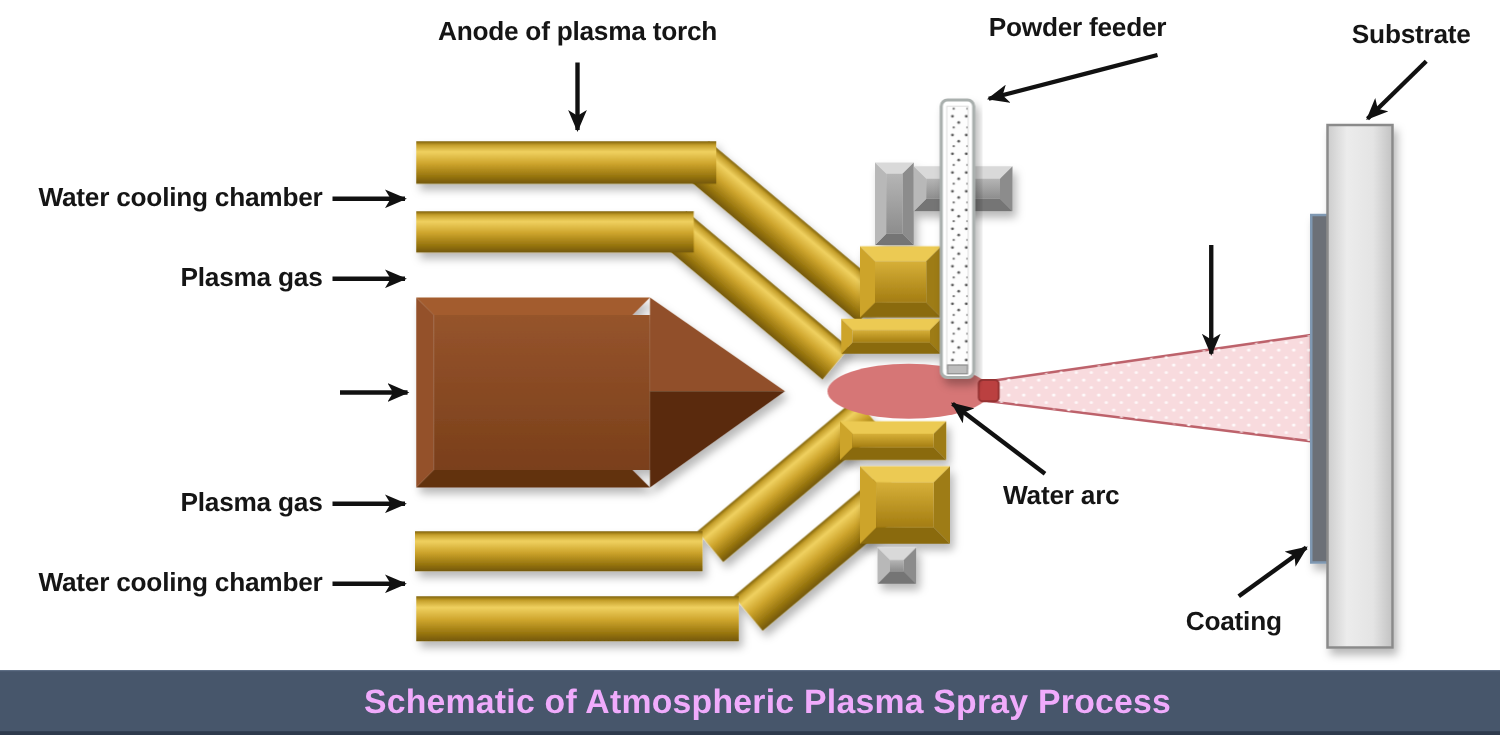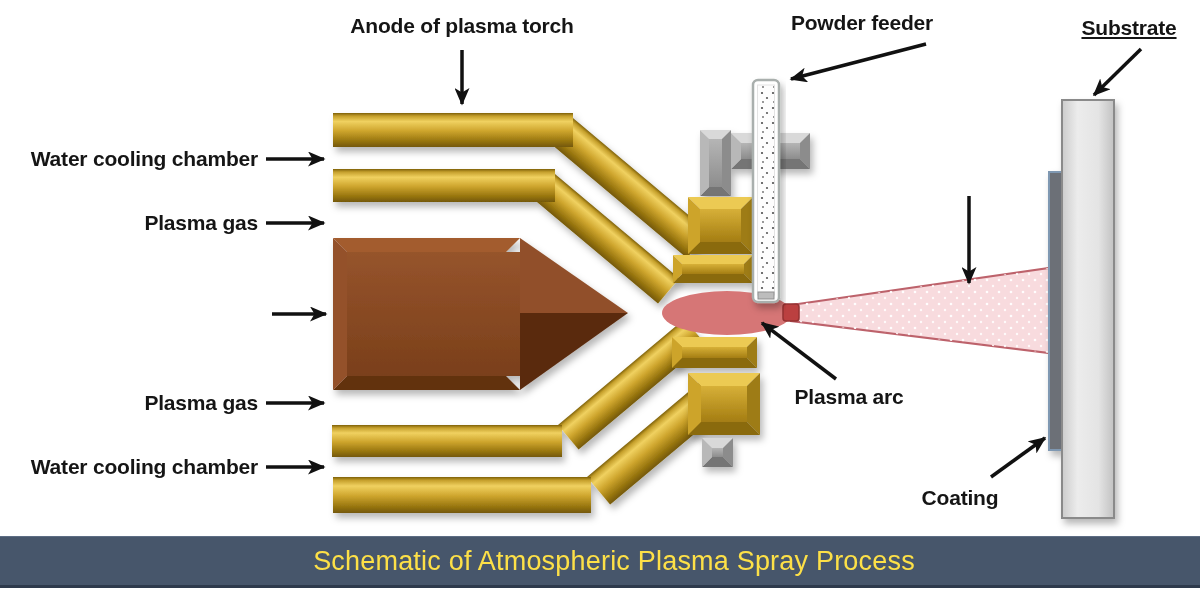--- a/index.html
+++ b/index.html
@@ -13,21 +13,21 @@
     white-space:nowrap;letter-spacing:-0.2px;line-height:26px;
   }
   .label.center{transform:translateX(-50%);}
   .label.rt{text-align:right;}
   .titlebar{
     position:absolute;left:0;top:536px;width:1200px;height:52px;
     background:#47566b;border-top:1px solid #5d6d84;border-bottom:3px solid #2e3a4c;
     box-sizing:border-box;text-align:center;
   }
   .titlebar .t{
-    color:#fde047;font-weight:normal;font-size:27px;line-height:49px;letter-spacing:0.2px;padding-left:28px;
+    color:#f0abfc;font-weight:bold;font-size:27px;line-height:49px;letter-spacing:0.2px;padding-left:28px;
   }
 </style>
 </head>
 <body>
 
 <div class="stage">
 
 <svg class="diagram" width="1200" height="598" viewBox="0 0 1200 598">
   <defs>
     <linearGradient id="gbar" x1="0" y1="0" x2="0" y2="1">
@@ -181,24 +181,24 @@
     <line x1="266" y1="403" x2="324" y2="403" marker-end="url(#ah)"></line>
     <line x1="266" y1="467" x2="324" y2="467" marker-end="url(#ah)"></line>
     <line x1="969" y1="196" x2="969" y2="283" marker-end="url(#ah)"></line>
     <line x1="836" y1="379" x2="762" y2="323" marker-end="url(#ah)"></line>
     <line x1="991" y1="477" x2="1045" y2="438" marker-end="url(#ah)"></line>
   </g>
 </svg>
 
   <div class="label center" style="left:462px;top:13px;">Anode of plasma torch</div>
   <div class="label center" style="left:862px;top:10px;">Powder feeder</div>
-  <div class="label center" style="left:1129px;top:15px;text-decoration:underline;">Substrate</div>
+  <div class="label center" style="left:1129px;top:15px;">Substrate</div>
   <div class="label rt" style="right:942px;top:146px;">Water cooling chamber</div>
   <div class="label rt" style="right:942px;top:210px;">Plasma gas</div>
   <div class="label rt" style="right:942px;top:390px;">Plasma gas</div>
   <div class="label rt" style="right:942px;top:454px;">Water cooling chamber</div>
-  <div class="label center" style="left:849px;top:384px;">Plasma arc</div>
-  <div class="label center" style="left:960px;top:485px;">Coating</div>
+  <div class="label center" style="left:849px;top:384px;">Water arc</div>
+  <div class="label center" style="left:987px;top:485px;">Coating</div>
 
   <div class="titlebar">
     <div class="t">Schematic of Atmospheric Plasma Spray Process</div>
   </div>
 </div>
 
 </body></html>

